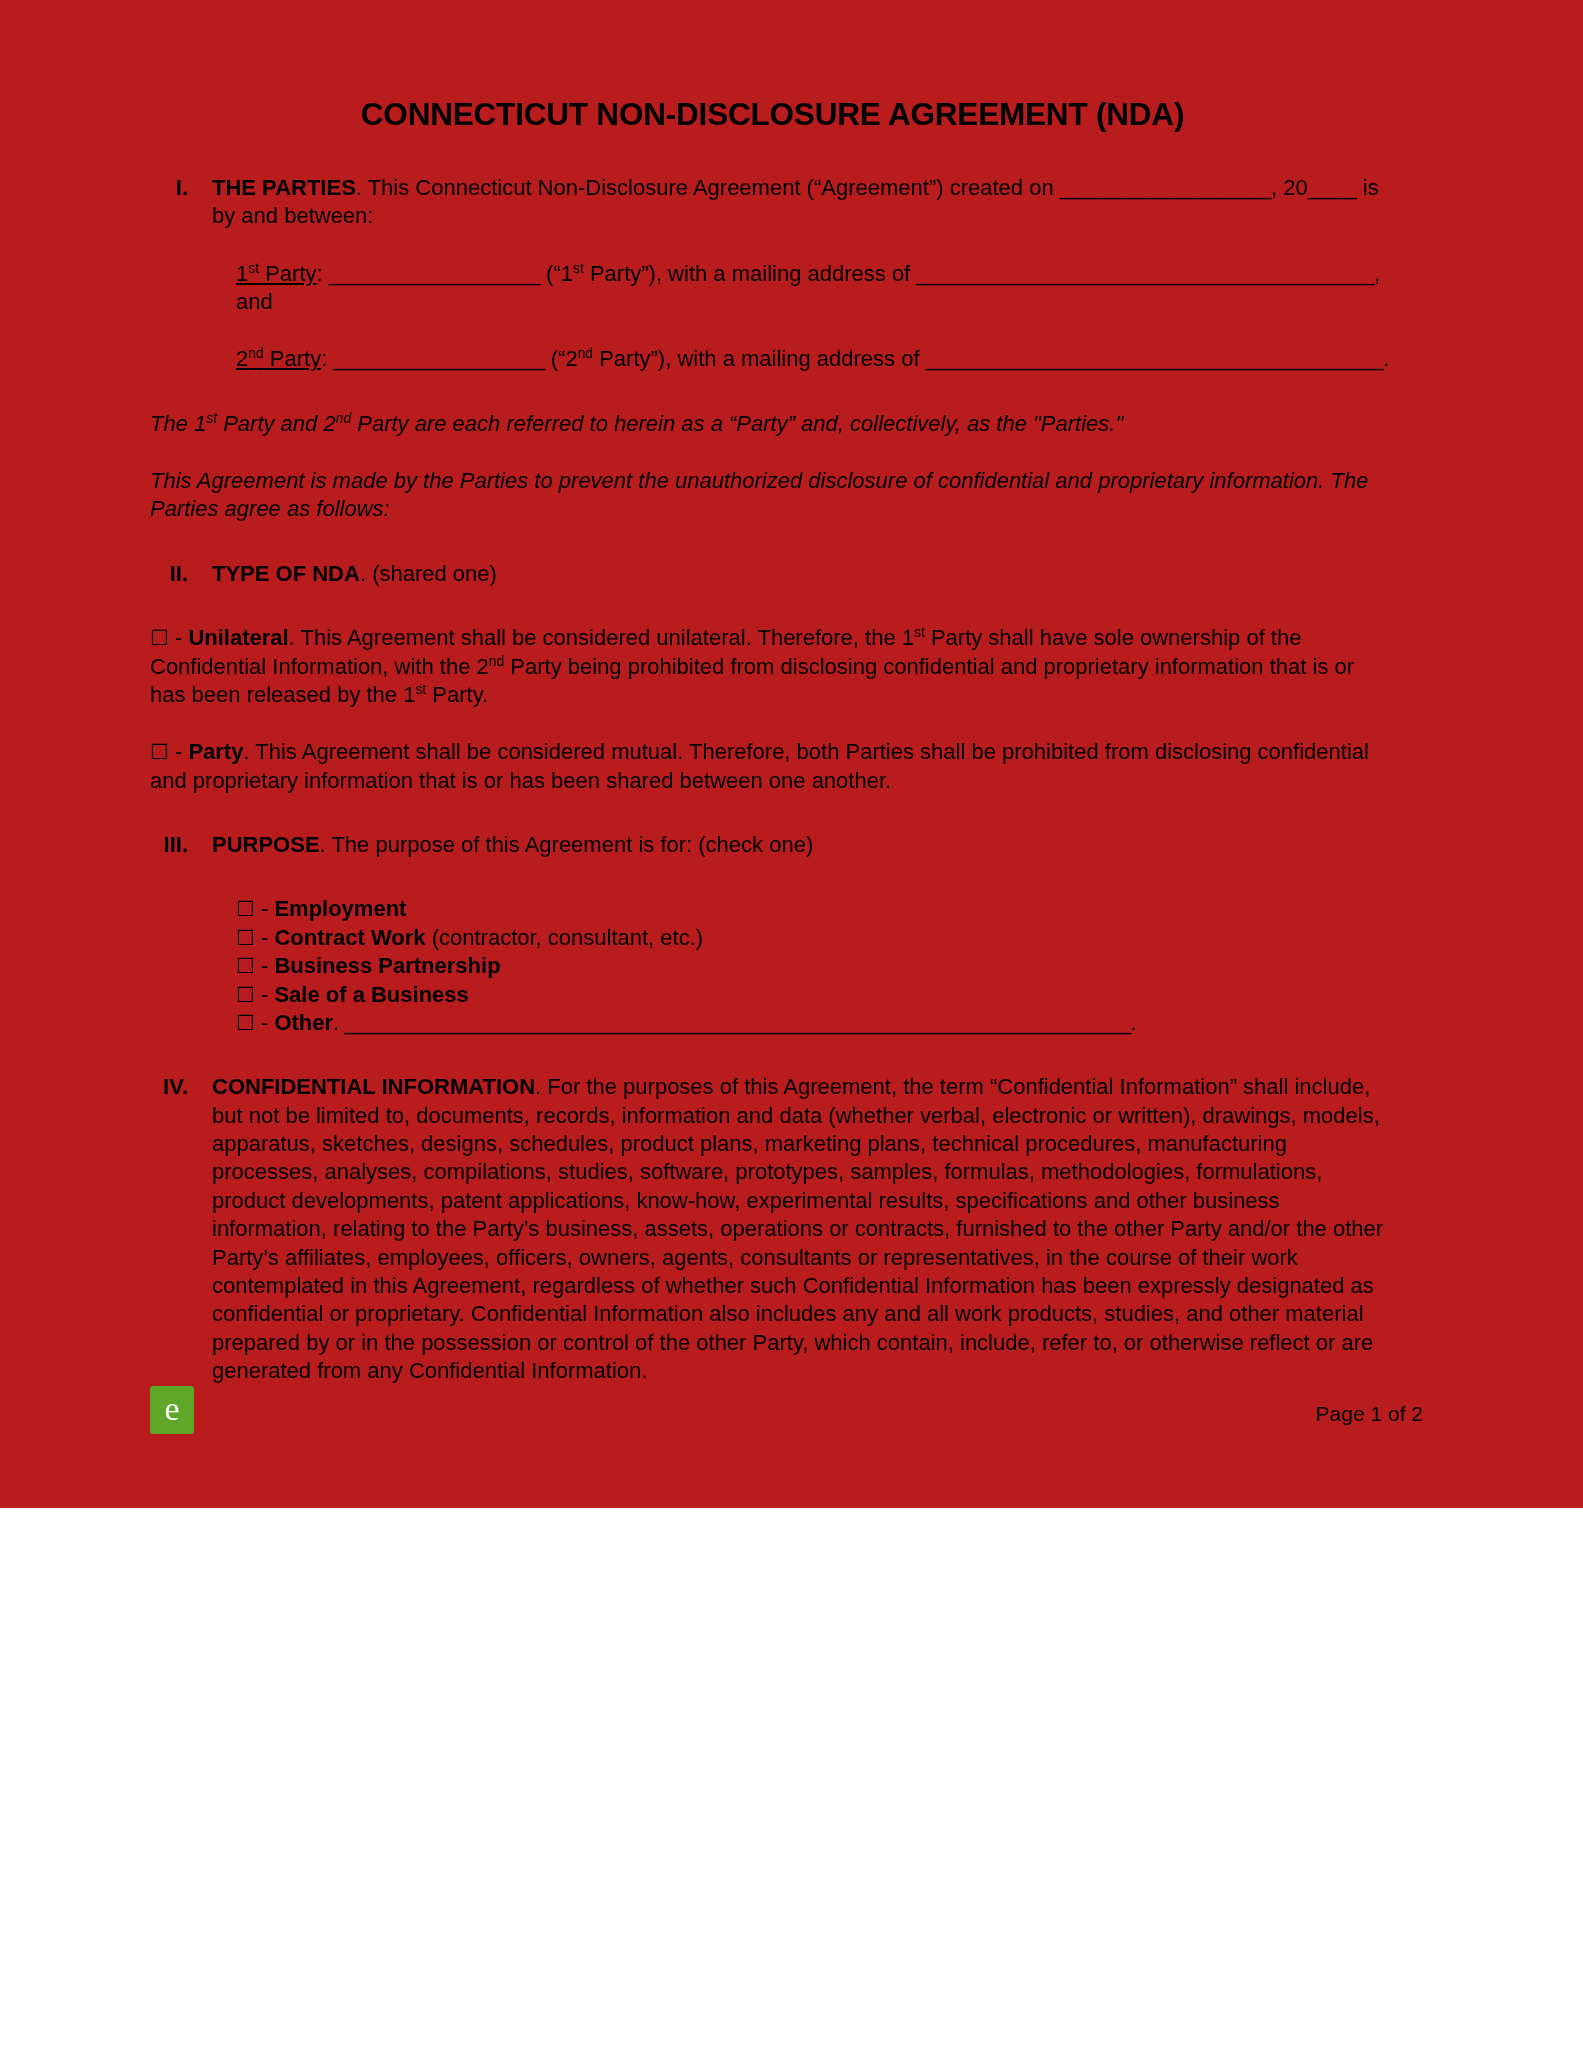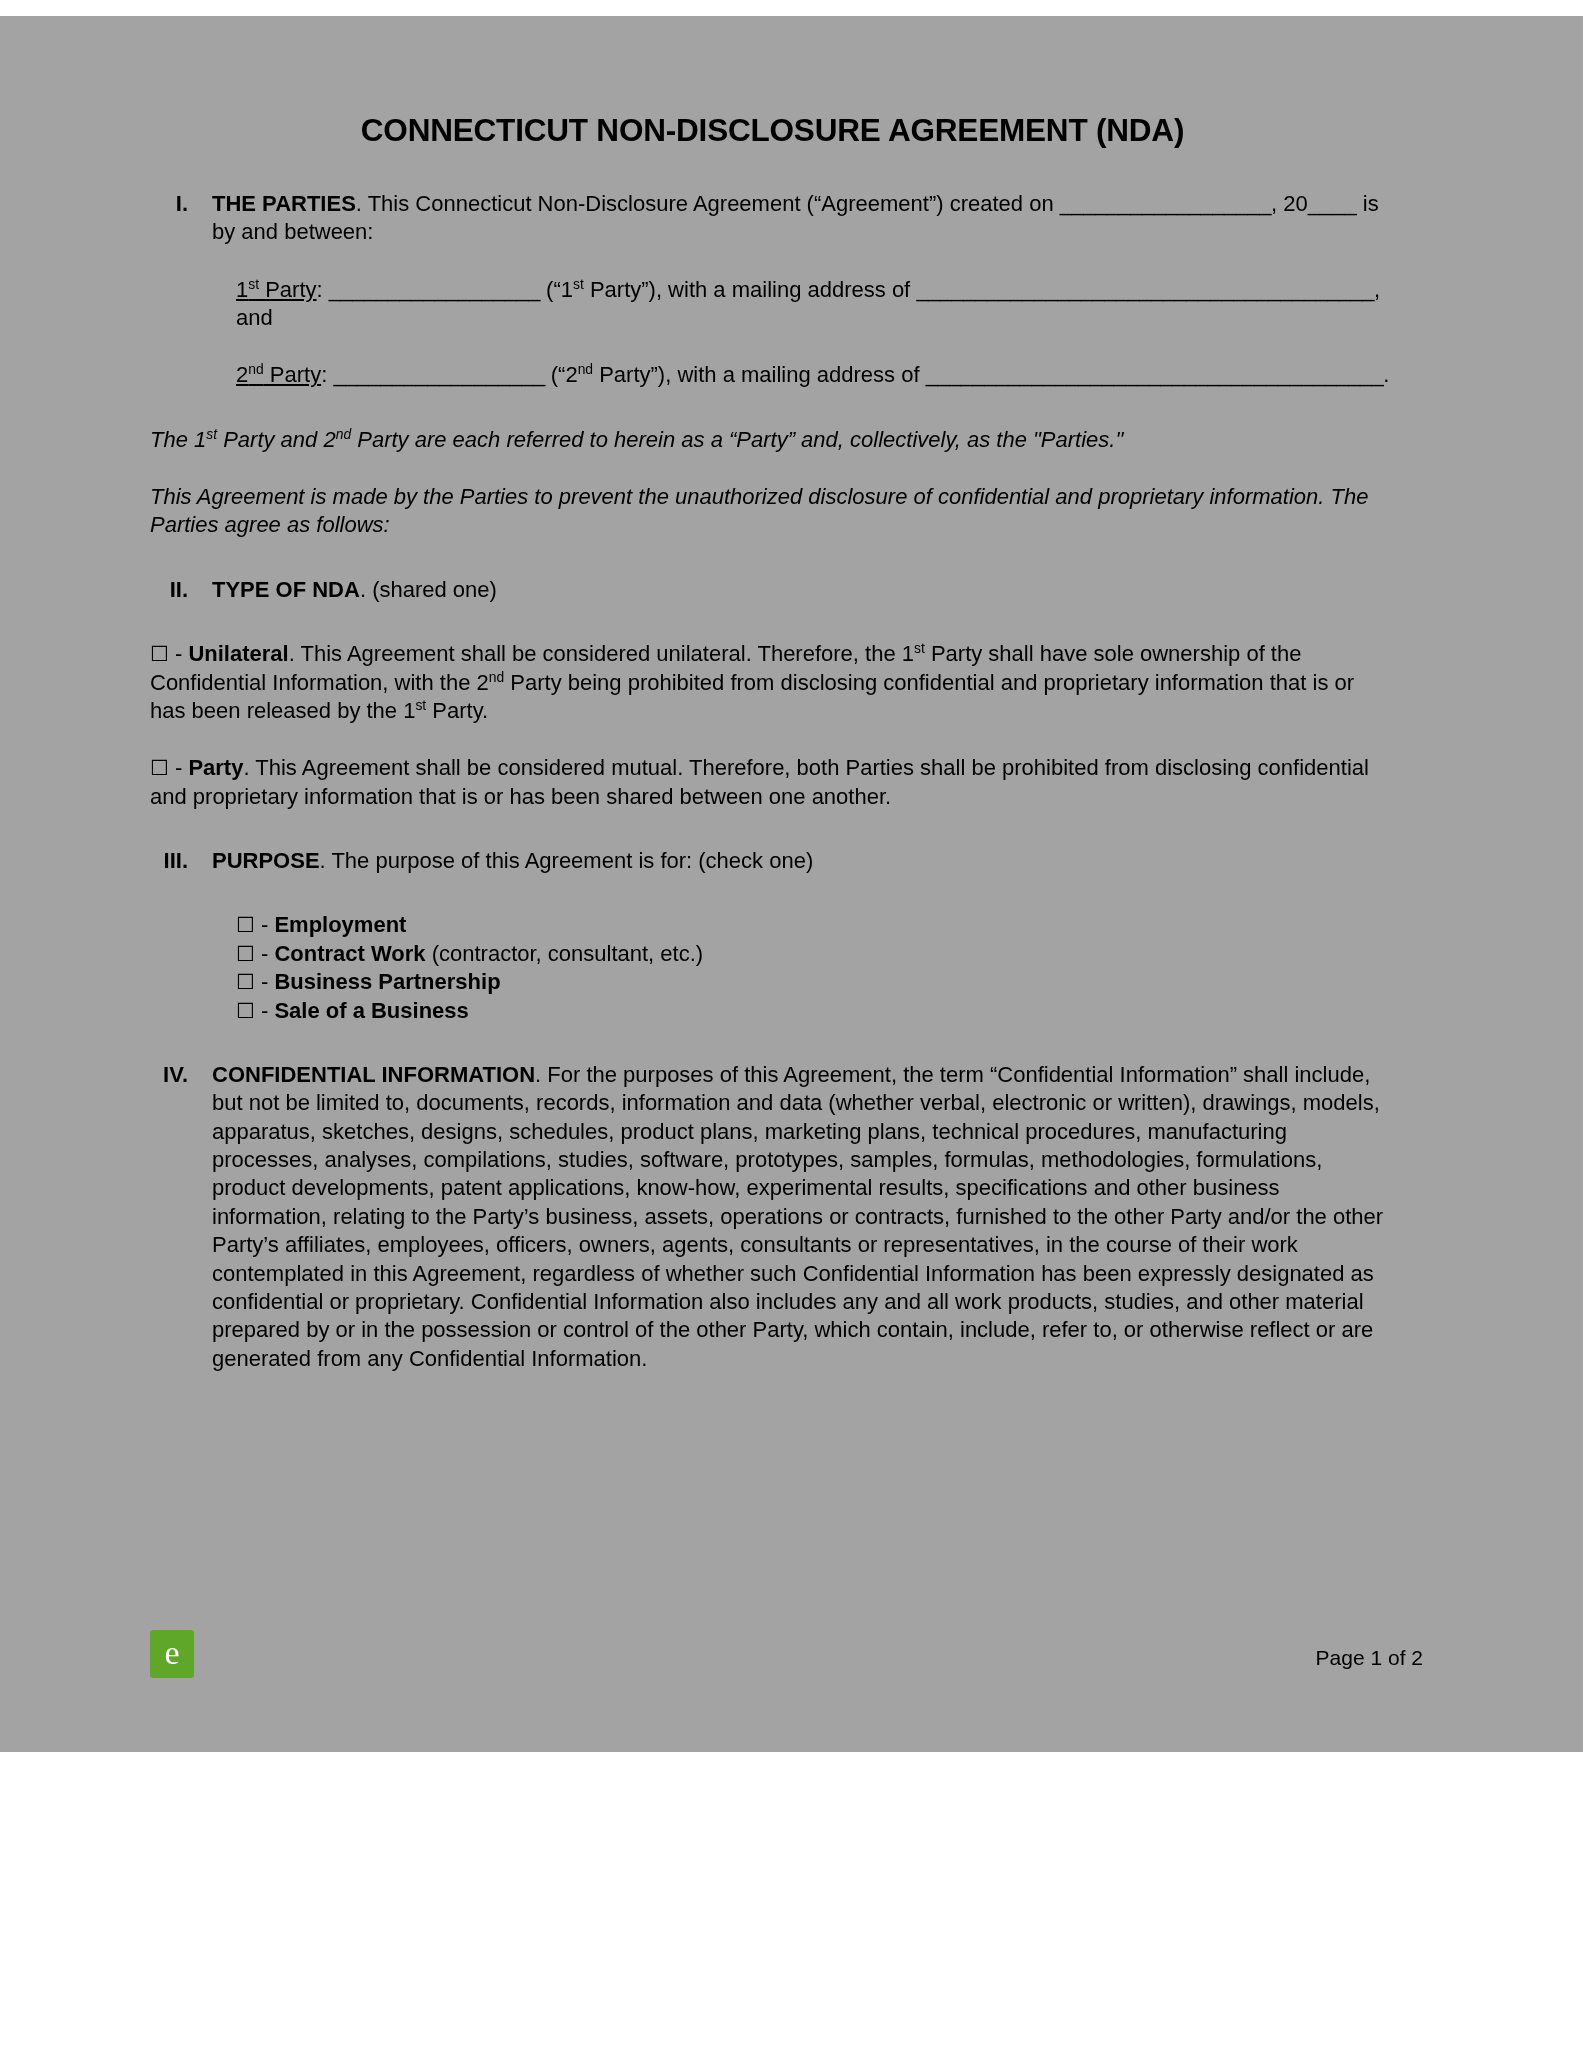--- a/index.html
+++ b/index.html
@@ -8,23 +8,23 @@
     padding: 0;
     background: #ffffff;
   }
   body {
     font-family: "Liberation Sans", sans-serif;
     color: #000000;
   }
   .page {
     position: relative;
     width: 1583px;
-    height: 1736px;
-    margin: 16px auto;
-    background: #a3a3a3;
+    height: 1508px;
+    margin: 0 auto;
+    background: #b91c1c;
     box-sizing: border-box;
     overflow: hidden;
   }
   .content {
     position: absolute;
     left: 150px;
     top: 96px;
     width: 1245px;
   }
 
@@ -221,20 +221,23 @@
       </div>
       <div class="list-line">
         <span class="cbox">☐</span><span> - </span><b>Contract Work</b><span> (contractor, consultant, etc.)</span>
       </div>
       <div class="list-line">
         <span class="cbox">☐</span><span> - </span><b>Business Partnership</b><span></span>
       </div>
       <div class="list-line">
         <span class="cbox">☐</span><span> - </span><b>Sale of a Business</b><span></span>
       </div>
+      <div class="list-line">
+        <span class="cbox">☐</span><span> - </span><b>Other</b><span class="blank">. ___________________________________________________________________.</span>
+      </div>
     </div>
 
     <div class="spacer-lg"></div>
 
     <div class="section">
       <div class="sec-num">IV.</div>
       <div class="sec-body">
         <b>CONFIDENTIAL INFORMATION</b><span>. For the purposes of this Agreement, the term “Confidential Information” shall include, but not be limited to, documents, records, information and data (whether verbal, electronic or written), drawings, models, apparatus, sketches, designs, schedules, product plans, marketing plans, technical procedures, manufacturing processes, analyses, compilations, studies, software, prototypes, samples, formulas, methodologies, formulations, product developments, patent applications, know-how, experimental results, specifications and other business information, relating to the Party’s business, assets, operations or contracts, furnished to the other Party and/or the other Party’s affiliates, employees, officers, owners, agents, consultants or representatives, in the course of their work contemplated in this Agreement, regardless of whether such Confidential Information has been expressly designated as confidential or proprietary. Confidential Information also includes any and all work products, studies, and other material prepared by or in the possession or control of the other Party, which contain, include, refer to, or otherwise reflect or are generated from any Confidential Information.</span>
       </div>
     </div>

